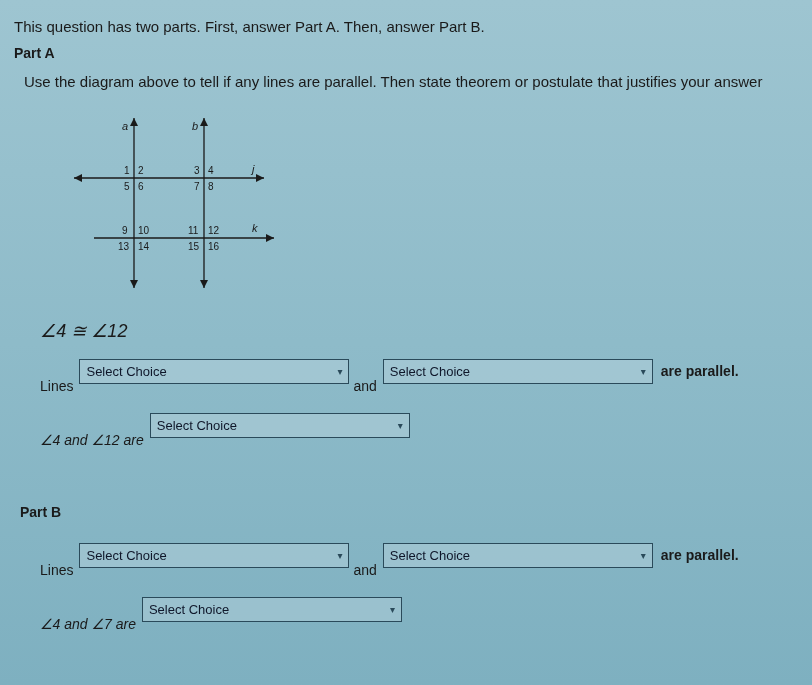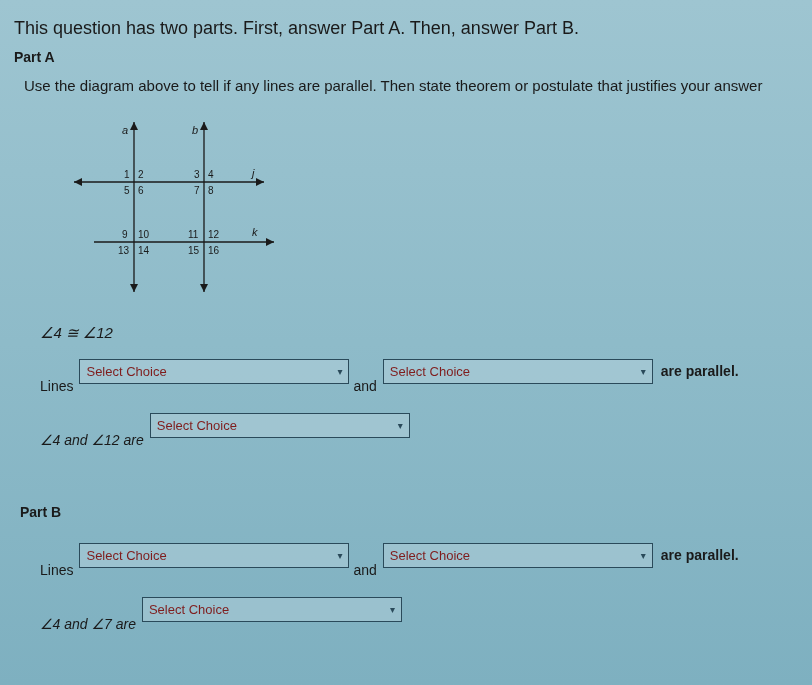--- a/index.html
+++ b/index.html
@@ -6,42 +6,42 @@
     body {
       width: 812px;
       height: 685px;
       background: linear-gradient(180deg, #9ec5d1 0%, #8ebbc9 50%, #7eb0c0 100%);
       font-family: Arial, Helvetica, sans-serif;
       color: #1a1a1a;
       padding: 18px 14px;
       overflow: hidden;
       position: relative;
     }
-    .intro { font-size: 18px; margin-bottom: 10px; }
+    .intro { font-size: 15px; margin-bottom: 10px; }
     .part-header { font-weight: bold; font-size: 14px; margin-bottom: 12px; }
     .instruction { font-size: 15px; margin-bottom: 8px; padding-left: 10px; }
     .diagram-wrap { padding: 10px 0 18px 50px; }
     svg.diagram { width: 220px; height: 190px; }
-    .congruence { font-size: 15px; margin-left: 26px; margin-bottom: 6px; font-style: italic; }
+    .congruence { font-size: 18px; margin-left: 26px; margin-bottom: 6px; font-style: italic; }
     .line-row { display: flex; align-items: center; margin-left: 26px; margin-bottom: 8px; font-size: 14px; flex-wrap: nowrap; }
     .label-text { margin-right: 2px; white-space: nowrap; margin-top: 30px; }
     .after-text { margin-left: 4px; white-space: nowrap; font-weight: bold; }
     .select-box {
       border: 1px solid #2a4a5a;
       background: rgba(200, 220, 230, 0.35);
       padding: 4px 6px;
       display: flex;
       align-items: center;
       justify-content: space-between;
       cursor: pointer;
       margin: 0 4px;
     }
     .select-wide { width: 270px; }
     .select-med { width: 260px; }
-    .select-placeholder { color: #7f1d1d; font-size: 13px; }
+    .select-placeholder { color: #0f172a; font-size: 13px; }
     .chev { color: #2a4a5a; font-size: 10px; margin-left: 6px; }
     .gap { height: 44px; }
     .italic { font-style: italic; }
     .partb-block { margin-top: 4px; }
   </style>
 </head>
 <body>
 
 <div class="intro">This question has two parts. First, answer Part A. Then, answer Part B.</div>
 <div class="part-header">Part A</div>

